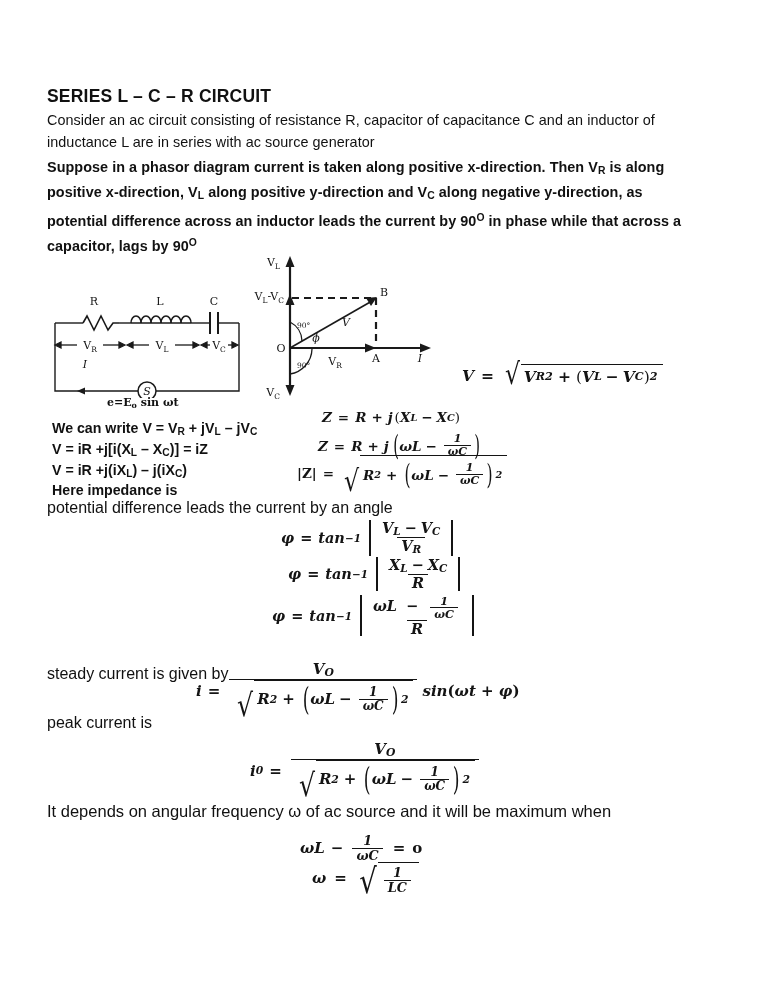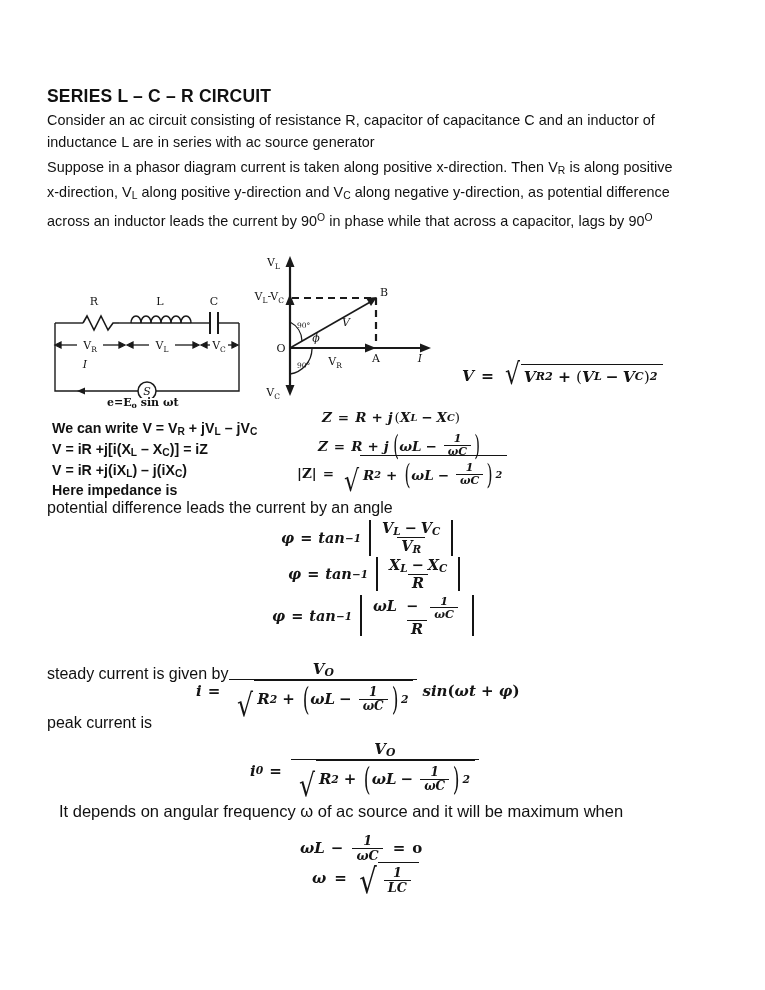--- a/index.html
+++ b/index.html
@@ -32,33 +32,33 @@
     letter-spacing: .2px;
     white-space: nowrap;
   }
   .para {
     position: absolute;
     font-size: 14.4px;
     line-height: 21.5px;
     letter-spacing: .05px;
   }
   .para1 { left: 47px; top: 110px; width: 640px; }
-  .para2 { left: 47px; top: 157px; width: 640px; }
+  .para2 { left: 47px; top: 157px; width: 640px; font-weight: bold; }
 
   .lead {
     position: absolute;
     font-size: 16px;
     line-height: 20px;
   }
   .lead-pd   { left: 47px; top: 498px; }
   .lead-sc   { left: 47px; top: 664px; }
   .lead-pc   { left: 47px; top: 713px; }
   .bigline {
     position: absolute;
-    left: 59px;
+    left: 47px;
     top: 800px;
     font-size: 16.5px;
     line-height: 22px;
     white-space: nowrap;
   }
 
   sub { font-size: .72em; vertical-align: -.22em; }
   sup { font-size: .72em; vertical-align: .45em; }
 
   

